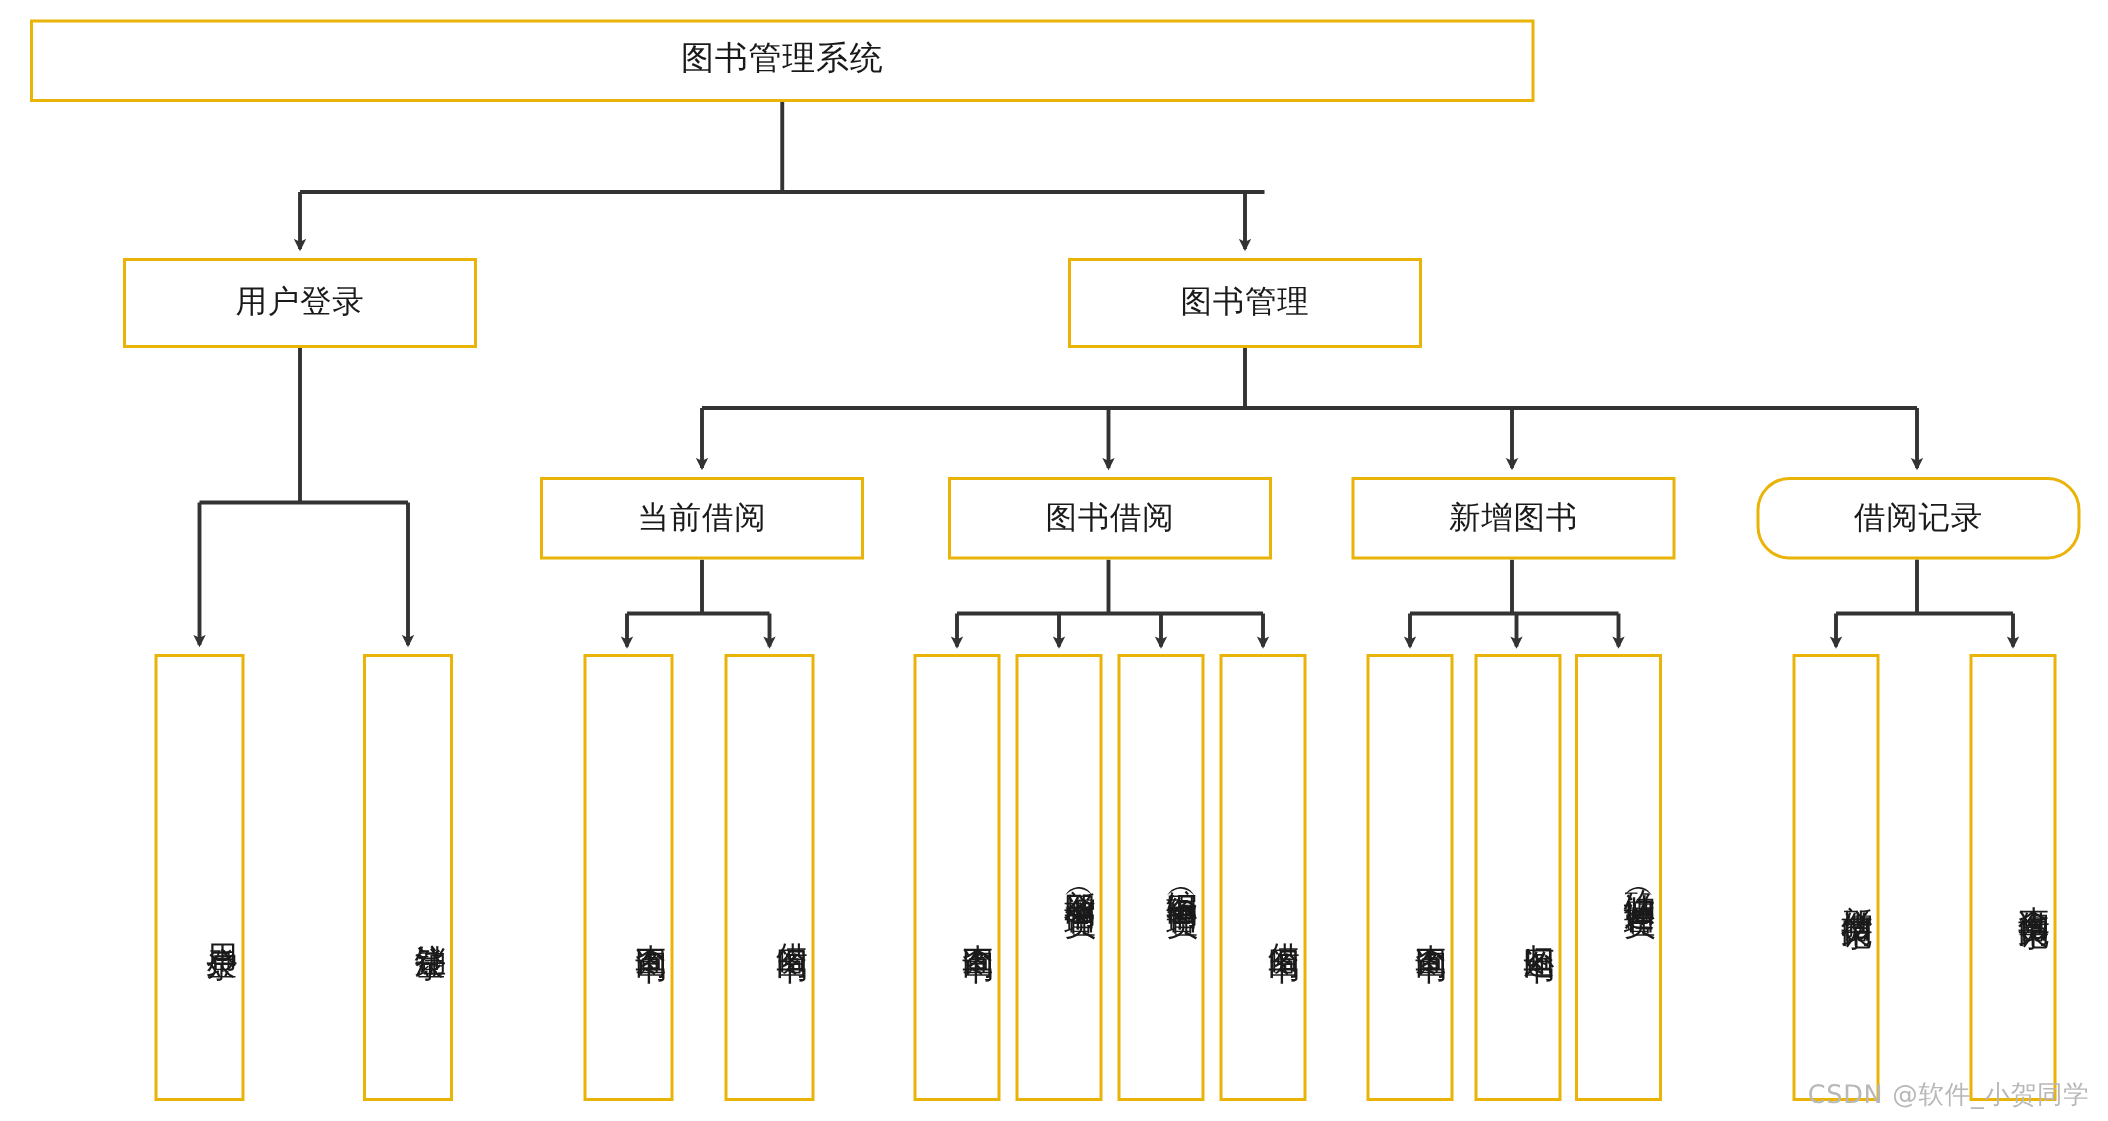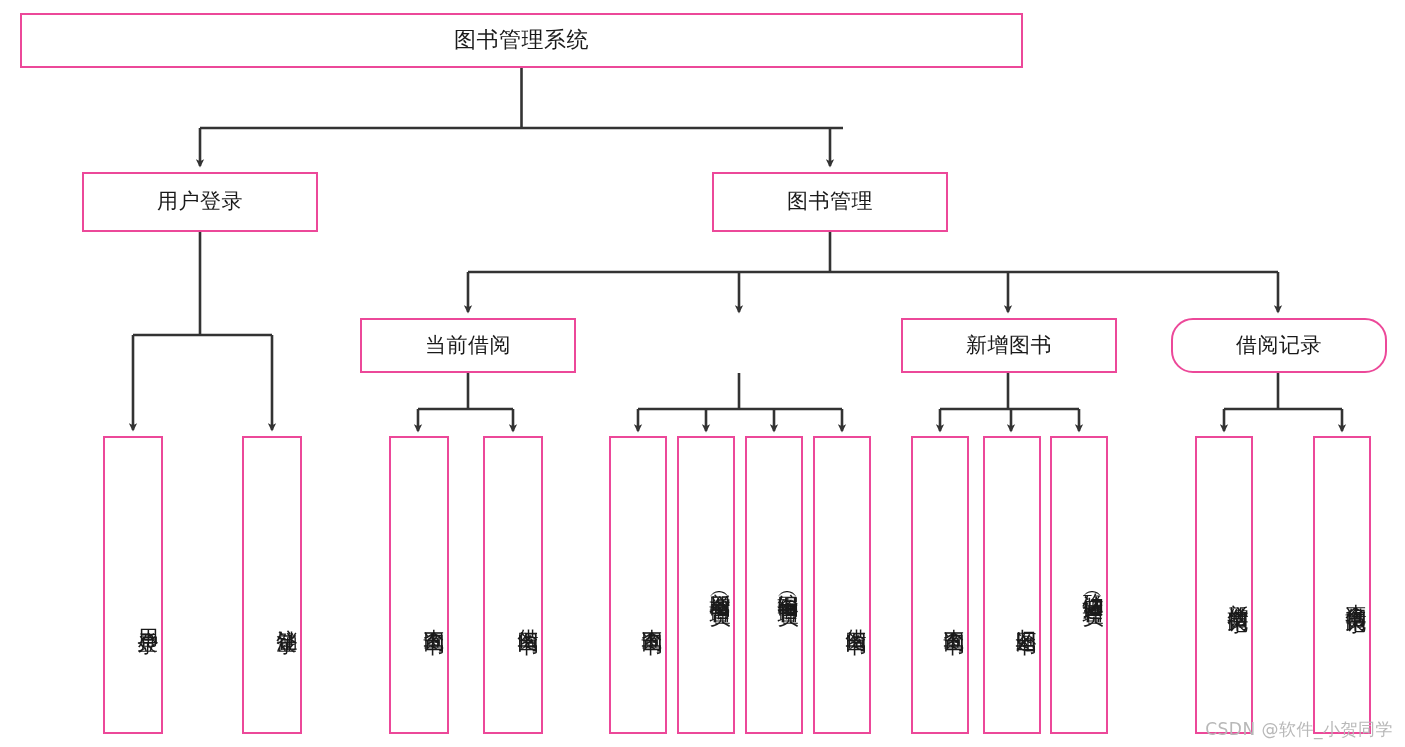--- a/index.html
+++ b/index.html
@@ -18,21 +18,21 @@
   #svg-layer {
     position: absolute;
     left: 0;
     top: 0;
     width: 1405px;
     height: 747px;
   }
   .node {
     position: absolute;
     box-sizing: border-box;
-    border: 2px solid #ec4899;
+    border: 2px solid #eab308;
     background: #ffffff;
     display: flex;
     align-items: center;
     justify-content: center;
     text-align: center;
     color: #1a1a1a;
   }
   .node-h {
     font-size: 21px;
     letter-spacing: 0.5px;
@@ -123,20 +123,21 @@
   </svg>
 
   <div class="node node-h title-node" style="left:20px; top:13px; width:1003px; height:55px;">图书管理系统</div>
 
   <div class="node node-h" style="left:82px; top:172px; width:236px; height:60px;">用户登录</div>
 
   <div class="node node-h" style="left:712px; top:172px; width:236px; height:60px;text-align:right;">图书管理</div>
 
   <div class="node node-h" style="left:360px; top:318px; width:216px; height:55px;">当前借阅</div>
 
+  <div class="node node-h" style="left:632px; top:318px; width:216px; height:55px;">图书借阅</div>
 
   <div class="node node-h" style="left:901px; top:318px; width:216px; height:55px;">新增图书</div>
 
   <div class="node node-h" style="left:1171px; top:318px; width:216px; height:55px;border-radius:22px;">借阅记录</div>
 
   <div class="node node-v" style="left:103px; top:436px; width:60px; height:298px; padding-top:68px;">用户登录</div>
 
   <div class="node node-v" style="left:242px; top:436px; width:60px; height:298px; padding-top:68px;">注销登录</div>
 
   <div class="node node-v" style="left:389px; top:436px; width:60px; height:298px; padding-top:68px;">查询图书</div>

